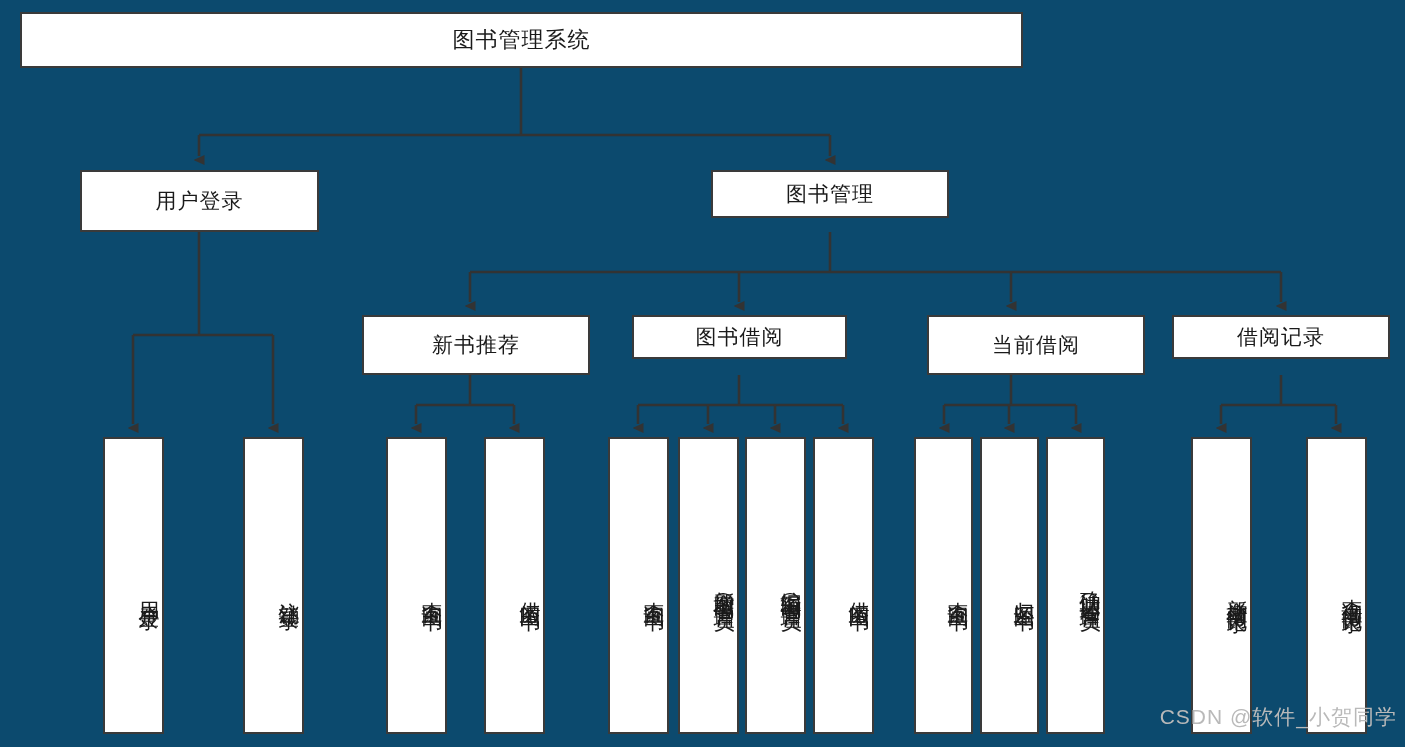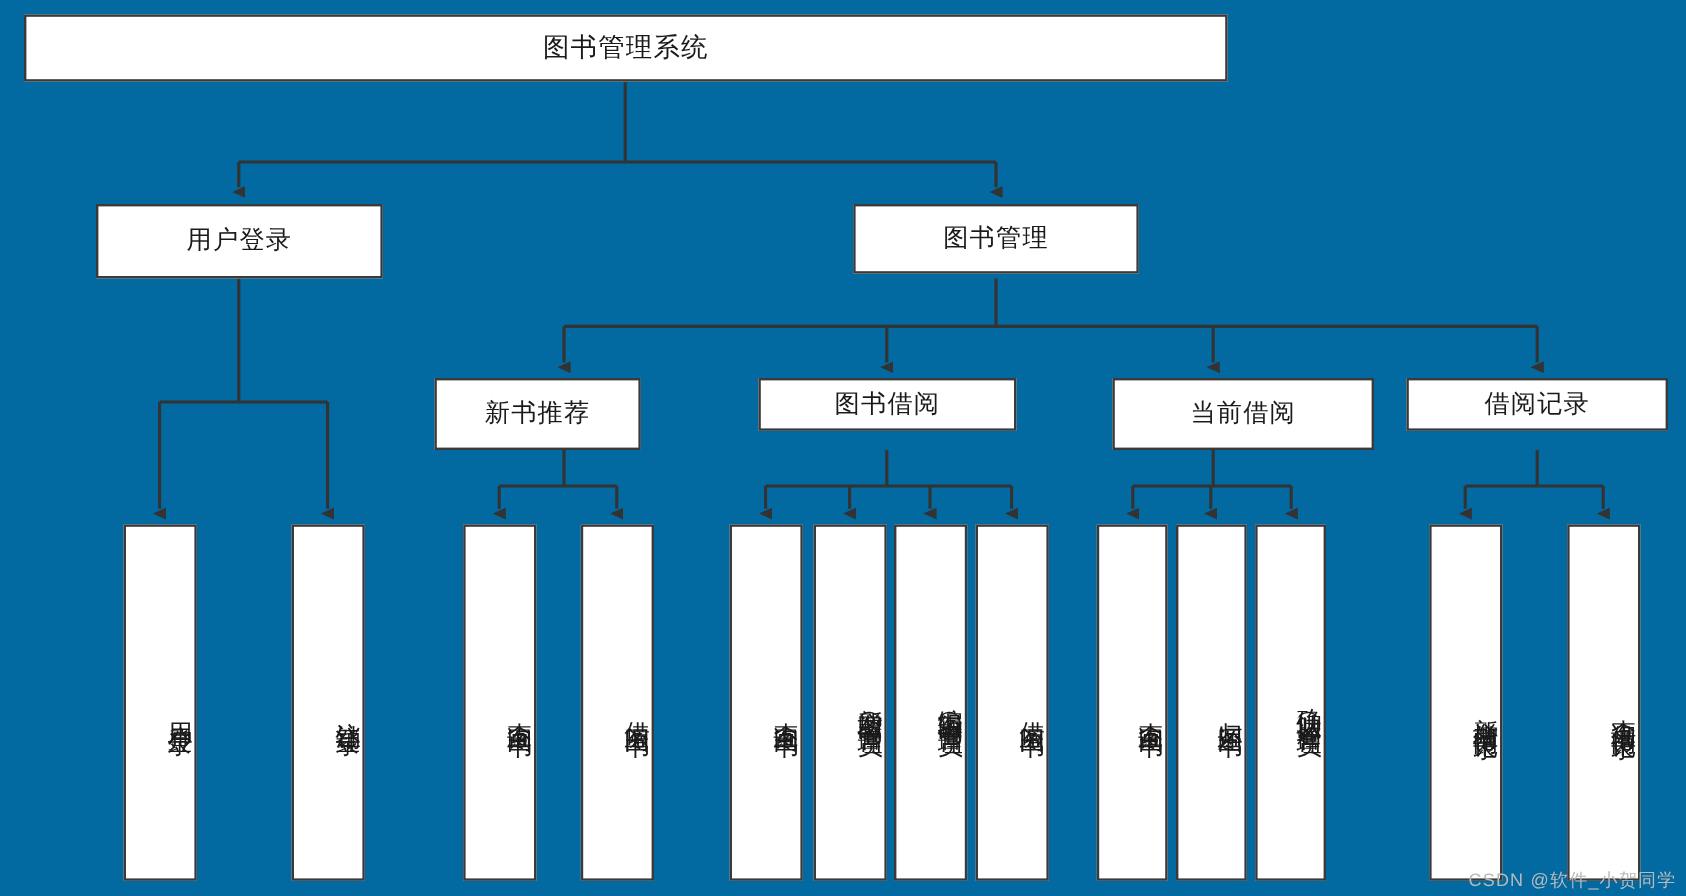--- a/index.html
+++ b/index.html
@@ -8,21 +8,21 @@
     padding: 0;
     background: #ffffff;
   }
   body {
     font-family: "Liberation Sans", "DejaVu Sans", sans-serif;
   }
   #canvas {
     position: relative;
     width: 1405px;
     height: 747px;
-    background: #0369a1;
+    background: #0c4a6e;
     overflow: hidden;
   }
   #svg-layer {
     position: absolute;
     left: 0;
     top: 0;
     width: 1405px;
     height: 747px;
   }
   .node {
@@ -54,22 +54,22 @@
     align-items: flex-start;
     justify-content: center;
     padding-top: 10px;
   }
   .node.vert.tall-text {
     padding-top: 4px;
   }
   #watermark {
     position: absolute;
     right: 8px;
-    bottom: 4px;
-    font-size: 15px;
+    bottom: 16px;
+    font-size: 21px;
     color: #b9b9b9;
     letter-spacing: 1px;
     z-index: 5;
     white-space: nowrap;
     font-family: "Liberation Sans", "DejaVu Sans", sans-serif;
   }
 </style>
 </head>
 <body>
 
@@ -121,23 +121,23 @@
       <path d="M1281,375 L1281,405"></path>
       <path d="M1221,405 L1336,405"></path>
       <path d="M1221,405 L1221,424" marker-end="url(#arrow)"></path>
       <path d="M1336,405 L1336,424" marker-end="url(#arrow)"></path>
     </g>
   </svg>
 
   <div class="node horiz root" style="left:20px; top:12px; width:1003px; height:56px;">图书管理系统</div>
 
   <div class="node horiz" style="left:80px; top:170px; width:239px; height:62px;">用户登录</div>
-  <div class="node horiz" style="left:711px; top:170px; width:238px; height:58px;">图书管理</div>
+  <div class="node horiz" style="left:711px; top:170px; width:238px; height:48px;">图书管理</div>
 
-  <div class="node horiz" style="left:362px; top:315px; width:172px; height:60px;">新书推荐</div>
+  <div class="node horiz" style="left:362px; top:315px; width:228px; height:60px;">新书推荐</div>
   <div class="node horiz" style="left:632px; top:315px; width:215px; height:44px;">图书借阅</div>
   <div class="node horiz" style="left:902px; top:315px; width:218px; height:60px;margin-left:25px;">当前借阅</div>
   <div class="node horiz" style="left:1172px; top:315px; width:218px; height:44px;">借阅记录</div>
 
   <div class="node vert" style="left:103px; top:437px; width:61px; height:297px;">用户登录</div>
   <div class="node vert" style="left:243px; top:437px; width:61px; height:297px;">注销登录</div>
 
   <div class="node vert" style="left:386px; top:437px; width:61px; height:297px;">查询图书</div>
   <div class="node vert" style="left:484px; top:437px; width:61px; height:297px;">借阅图书</div>
 

